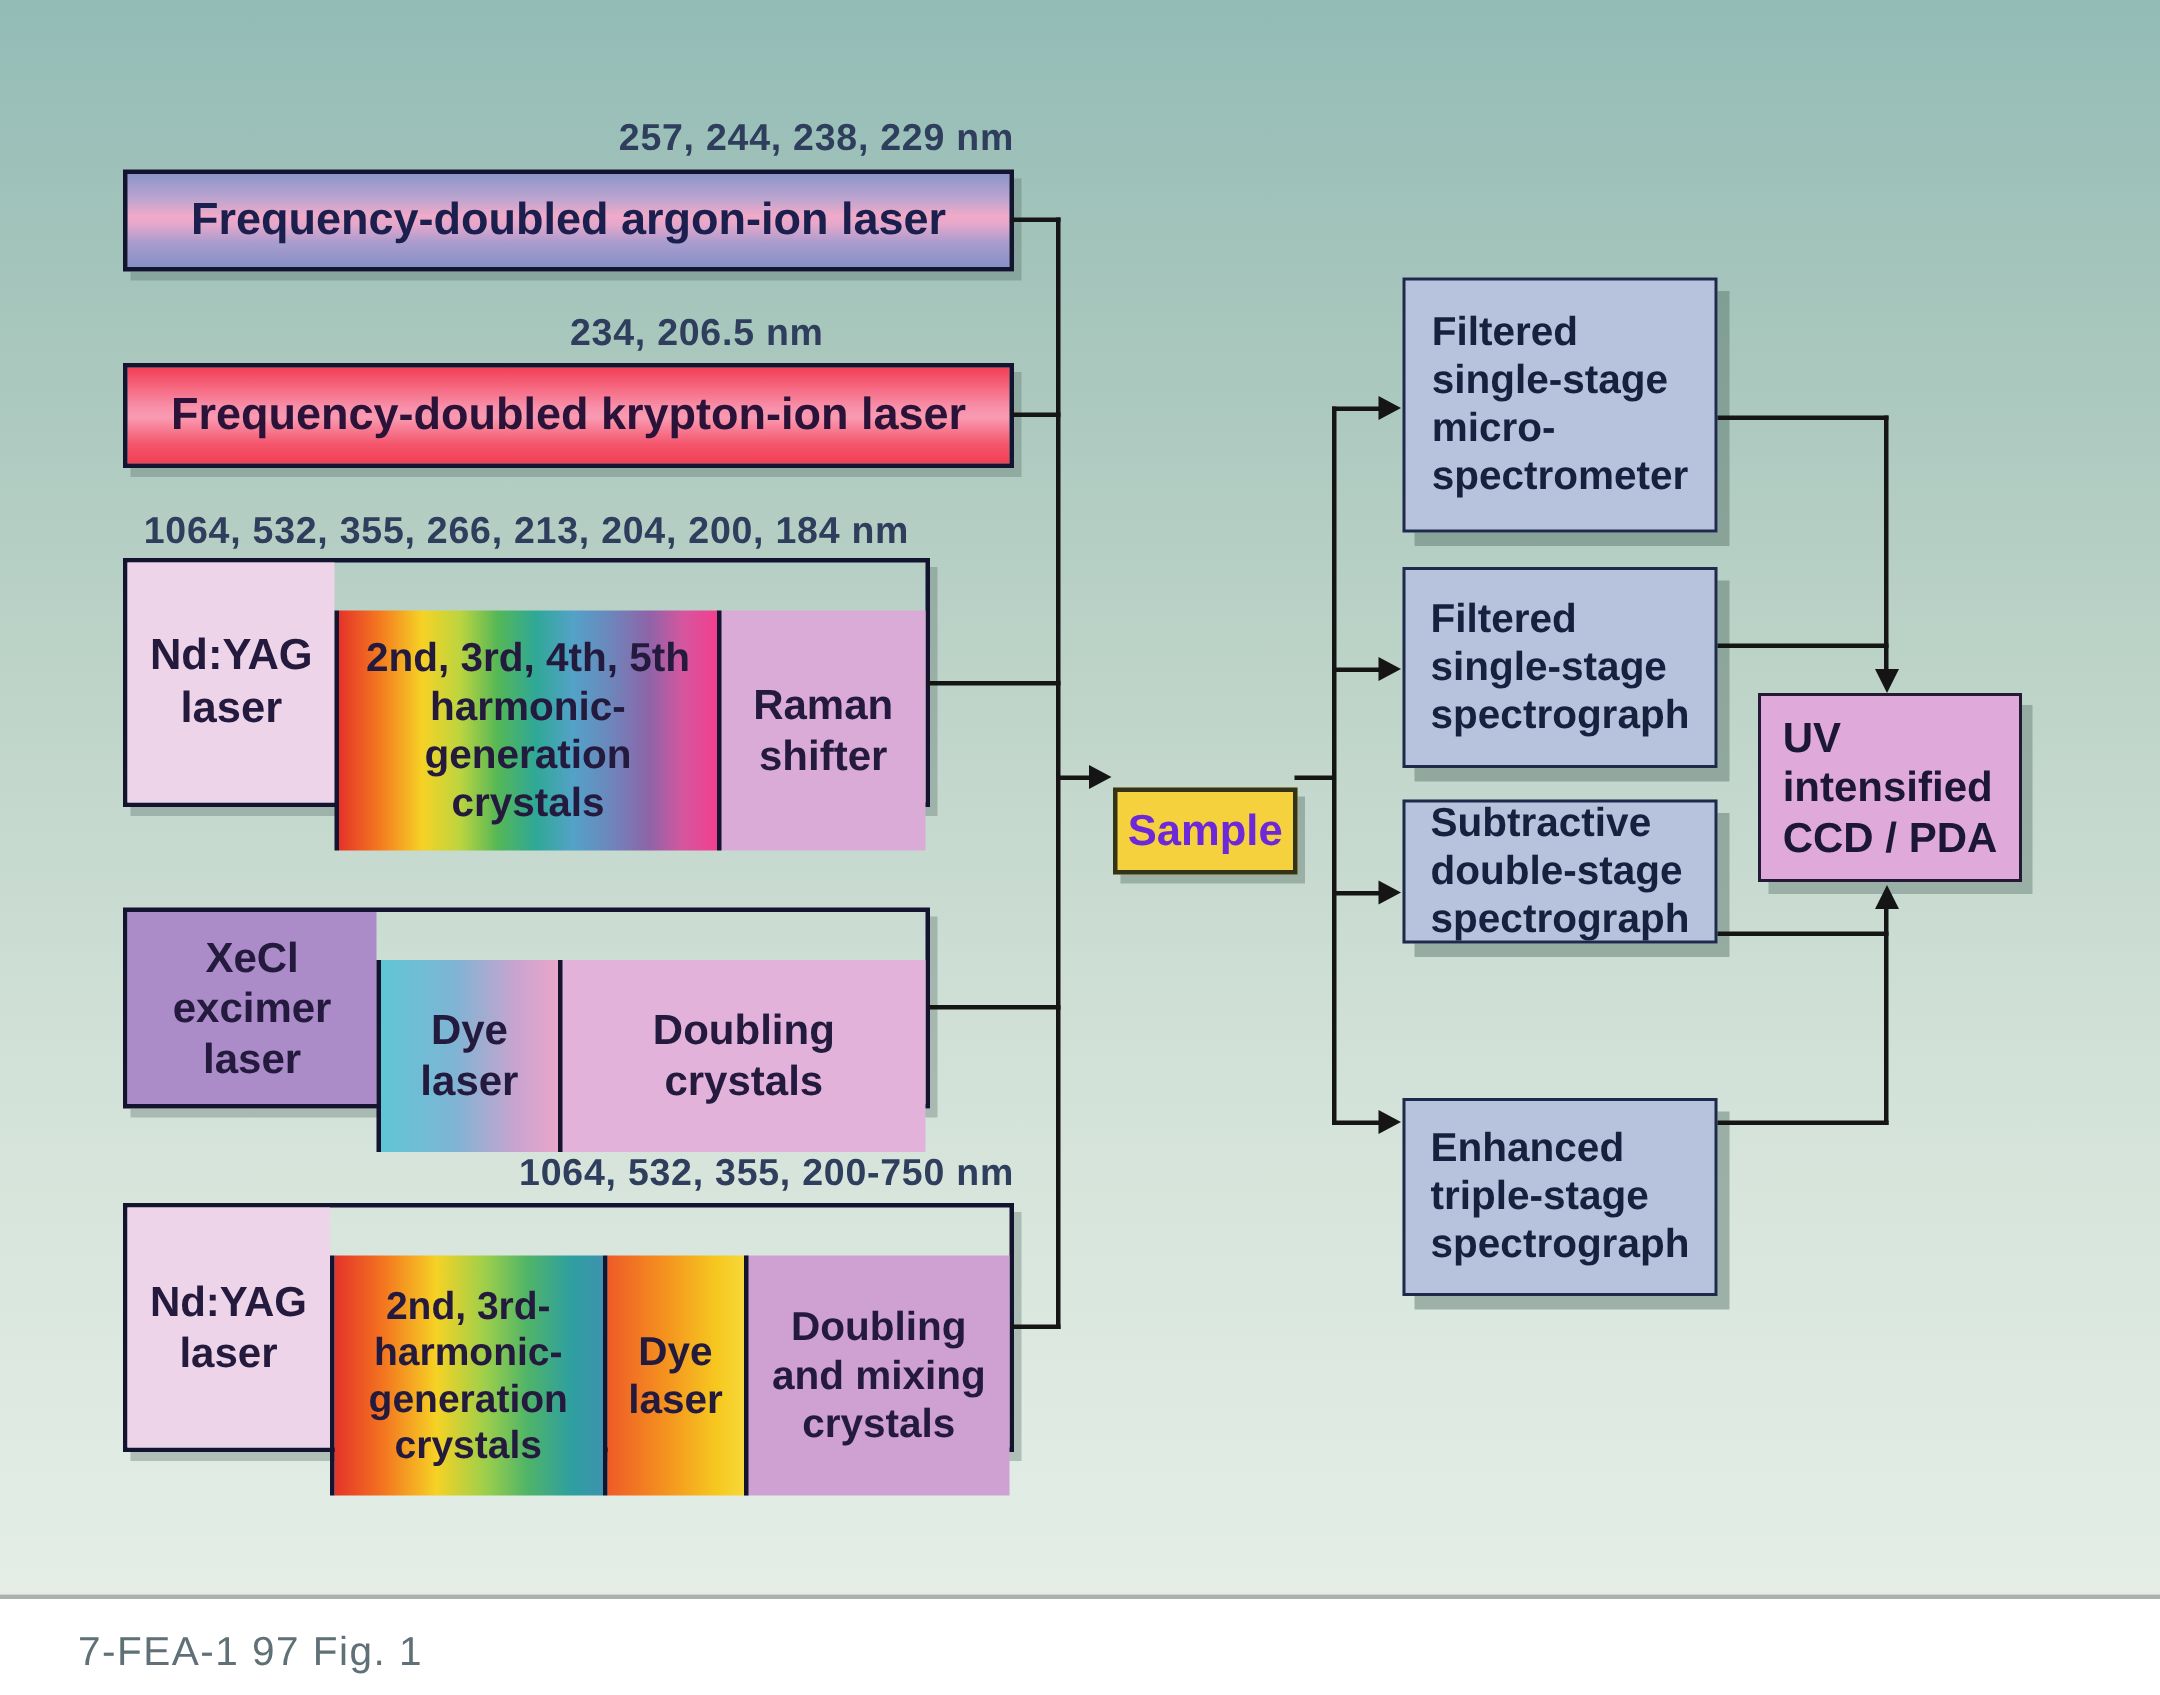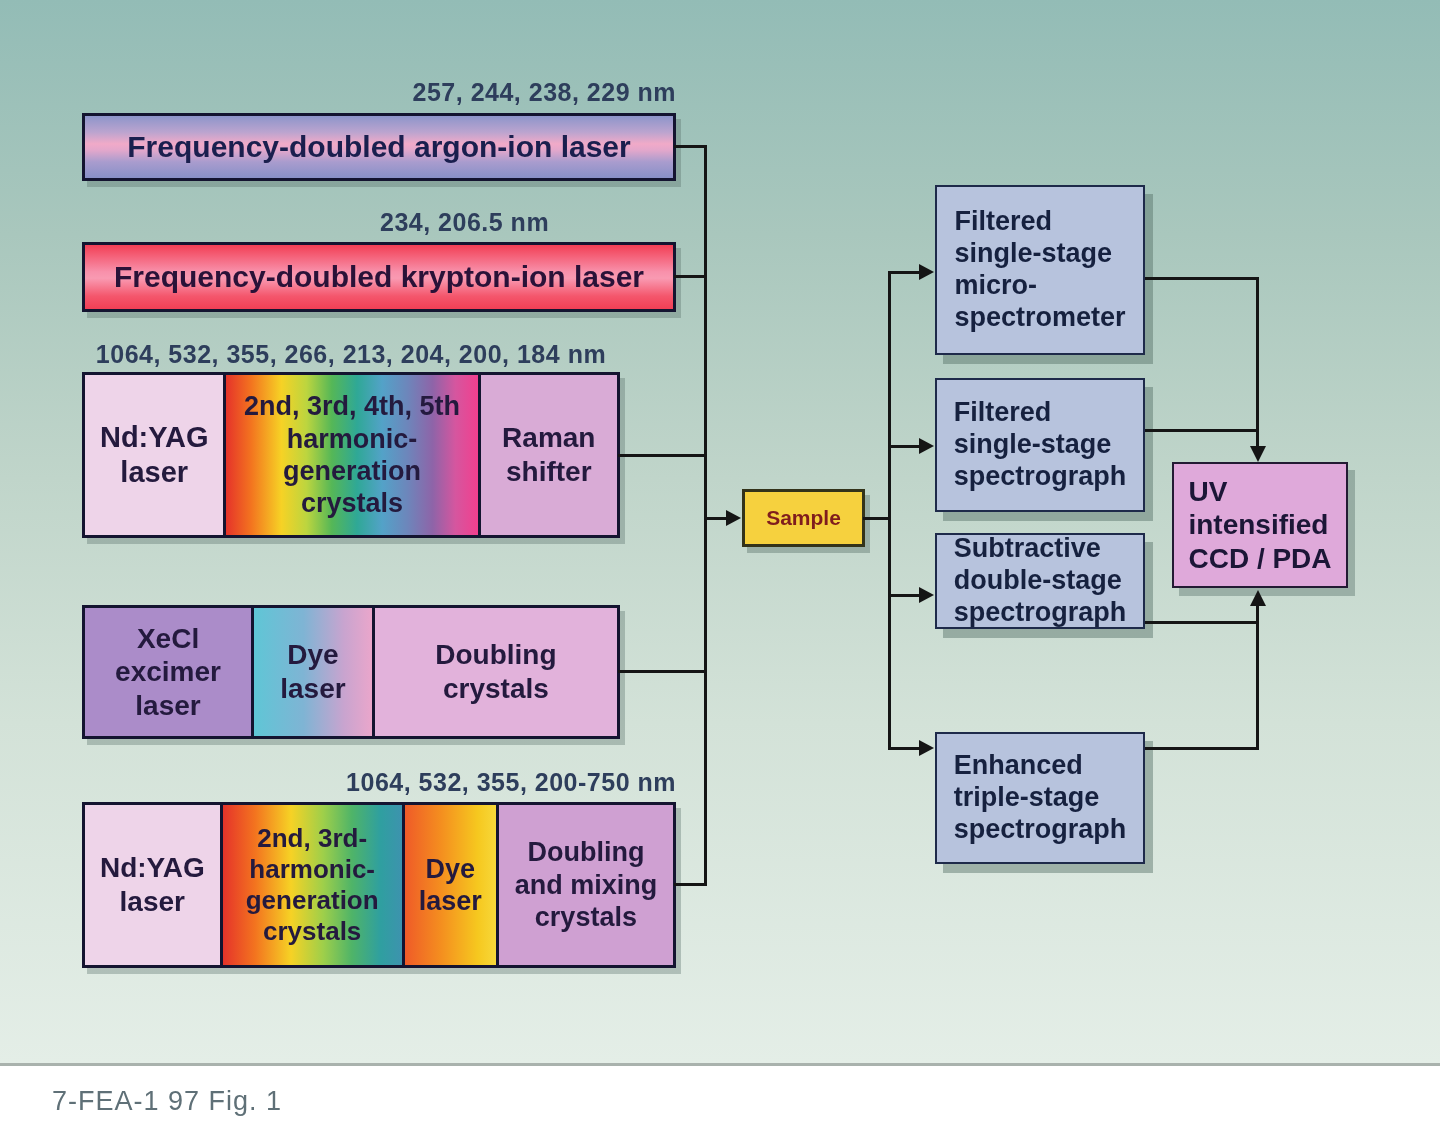--- a/index.html
+++ b/index.html
@@ -32,42 +32,42 @@
   .group{
     position:absolute;box-sizing:border-box;display:flex;
     border:3px solid #141430;
     box-shadow:5px 6px 0 rgba(85,110,102,0.35);
   }
   .cell{
     position:relative;box-sizing:border-box;height:100%;
     display:flex;align-items:center;justify-content:center;text-align:center;
     white-space:pre-line;color:#241a3e;font-weight:600;line-height:1.2;
   }
-  .cell + .cell{border-left:3px solid #141430;}
+  .cell + .cell{border-left:3px solid #141430;margin-top:32px;}
   .fill-ndyag{background:#eed4e9;}
   .fill-raman{background:#d9abd6;}
   .fill-xecl{background:#ab8cc9;}
   .fill-doubling{background:#e2b2db;}
   .fill-mixing{background:#cfa0d2;}
   .fill-rainbow-full{background:linear-gradient(90deg,#e5332a 0%,#f3741f 10%,#f6d225 22%,#bcd53f 32%,#55b757 42%,#2fa896 52%,#53a2c8 62%,#6d86bb 72%,#8e64a8 82%,#d5569f 91%,#f23f8e 100%);}
   .fill-rainbow-short{background:linear-gradient(90deg,#e5332a 0%,#f3741f 18%,#f6d225 38%,#9ecf4a 56%,#4fb468 72%,#2f9fa0 88%,#3d93ae 100%);}
   .fill-dye-cool{background:linear-gradient(90deg,#5fc6d6 0%,#7fb4d4 42%,#c8a4cf 76%,#eaa6cb 100%);}
   .fill-dye-warm{background:linear-gradient(90deg,#ef5b28 0%,#f48f1f 40%,#f6c81f 80%,#f7d83a 100%);}
   .wl{
     position:absolute;font-size:25px;font-weight:600;color:#2e3e5c;letter-spacing:0.5px;
   }
   .blue-box{
     background:#b7c3dd;border:2px solid #1e2a4a;
     box-shadow:8px 9px 0 rgba(85,110,102,0.45);
     font-size:27px;color:#16213f;
   }
   .sample-box{
     background:#f6d13e;border:3px solid #33331a;
     box-shadow:5px 6px 0 rgba(85,110,102,0.40);
-    font-size:21px;color:#7f1d1d;
+    font-size:29px;color:#6d28d9;margin-top:36px;
   }
   .uv-box{
     background:#dfa9da;border:2px solid #231a33;
     box-shadow:7px 8px 0 rgba(85,110,102,0.40);
     font-size:28px;color:#1c1637;
   }
   .hline,.vline{position:absolute;background:#151515;}
   .hline{height:3px;}
   .vline{width:3px;}
   .arr{position:absolute;width:0;height:0;}

